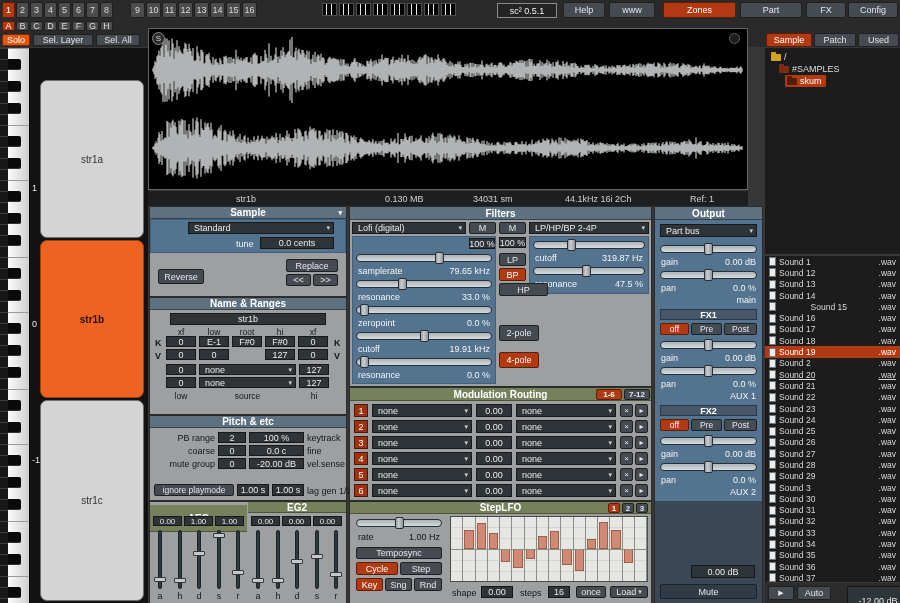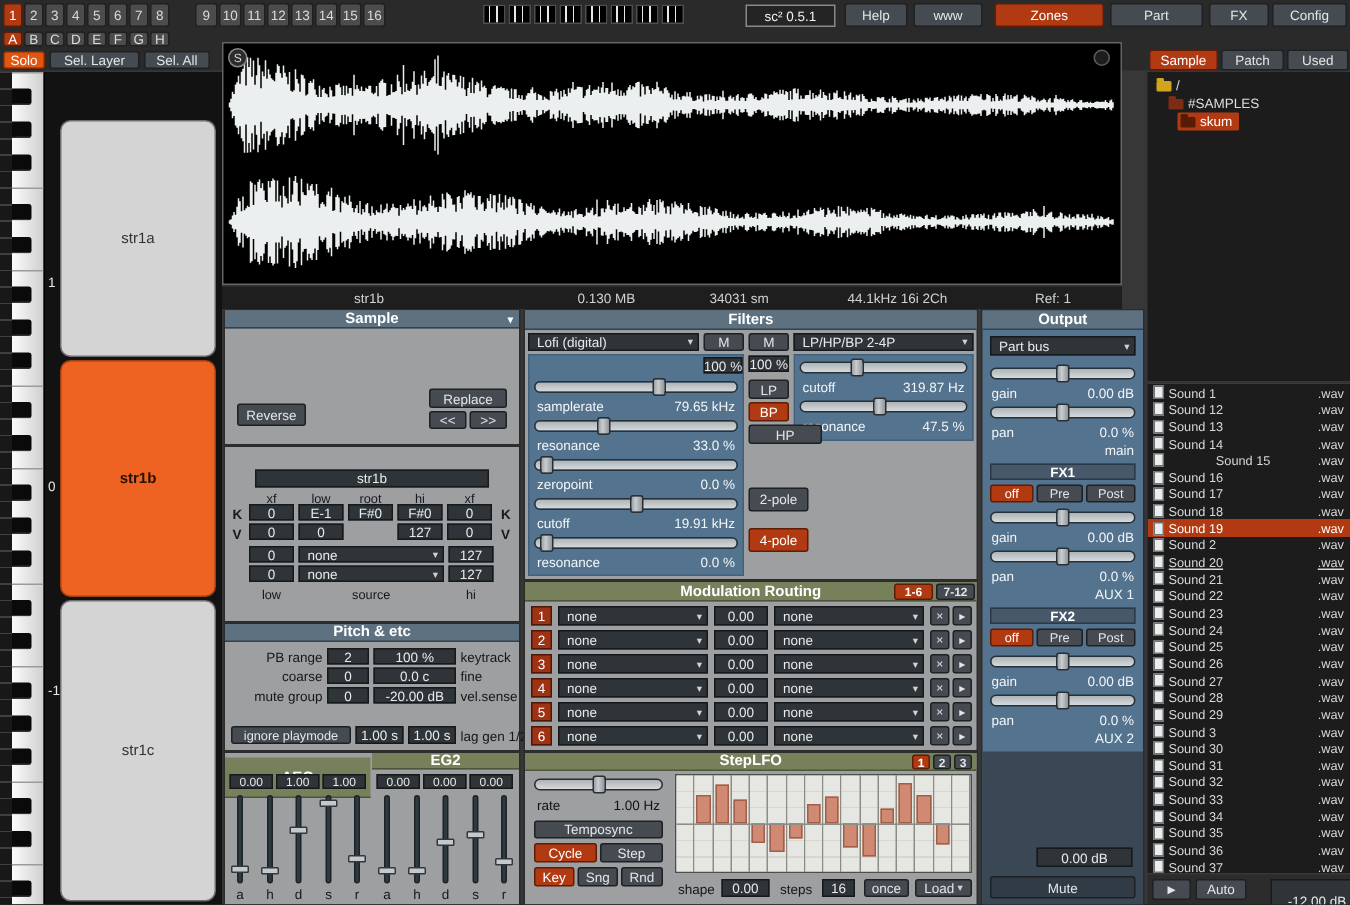--- a/index.html
+++ b/index.html
@@ -179,27 +179,38 @@
     <span class="a ilab" style="left:325px;top:3px">34031 sm</span>
     <span class="a ilab" style="left:417px;top:3px">44.1kHz 16i 2Ch</span>
     <span class="a ilab" style="left:542px;top:3px">Ref: 1</span>
   </div>
 
   <div class="a panel" id="samplePanel" style="left:150px;top:207px;width:196px;height:89px">
     <div class="a hdr" style="left:0;top:0;width:196px;height:12px">
       <span>Sample</span>
       <span class="hdr-arr">▾</span>
     </div>
+    <div class="a blue" style="left:0;top:12px;width:196px;height:34px">
+      <div class="a field dd" style="left:38px;top:3px;width:146px;height:12px">
+        <span>Standard</span>
+        <span class="arr">▾</span>
+      </div>
+      <span class="a wlab" style="left:86px;top:20px">tune</span>
+      <div class="a field" style="left:110px;top:18px;width:74px;height:12px">0.0 cents</div>
+    </div>
     <div class="a btn" style="left:8px;top:62px;width:46px;height:15px">Reverse</div>
     <div class="a btn" style="left:136px;top:52px;width:52px;height:13px">Replace</div>
     <div class="a btn" style="left:136px;top:67px;width:25px;height:12px">&lt;&lt;</div>
     <div class="a btn" style="left:163px;top:67px;width:25px;height:12px">&gt;&gt;</div>
   </div>
 
   <div class="a panel" id="nrPanel" style="left:150px;top:298px;width:196px;height:116px">
+    <div class="a hdr" style="left:0;top:0;width:196px;height:12px">
+        <span>Name &amp; Ranges</span>
+      </div>
     <div class="a field" style="left:20px;top:15px;width:156px;height:12px">str1b</div>
   <div class="a clab" style="left: 16px; top: 29px; width: 30px; text-align: center;">xf</div>
       <div class="a clab" style="left: 49px; top: 29px; width: 30px; text-align: center;">low</div>
       <div class="a clab" style="left: 82px; top: 29px; width: 30px; text-align: center;">root</div>
       <div class="a clab" style="left: 115px; top: 29px; width: 30px; text-align: center;">hi</div>
       <div class="a clab" style="left: 148px; top: 29px; width: 30px; text-align: center;">xf</div>
       <div class="a klab" style="left: 5px; top: 40px;">K</div>
       <div class="a klab" style="left: 184px; top: 40px;">K</div>
       <div class="a klab" style="left: 5px; top: 53px;">V</div>
       <div class="a klab" style="left: 184px; top: 53px;">V</div>

